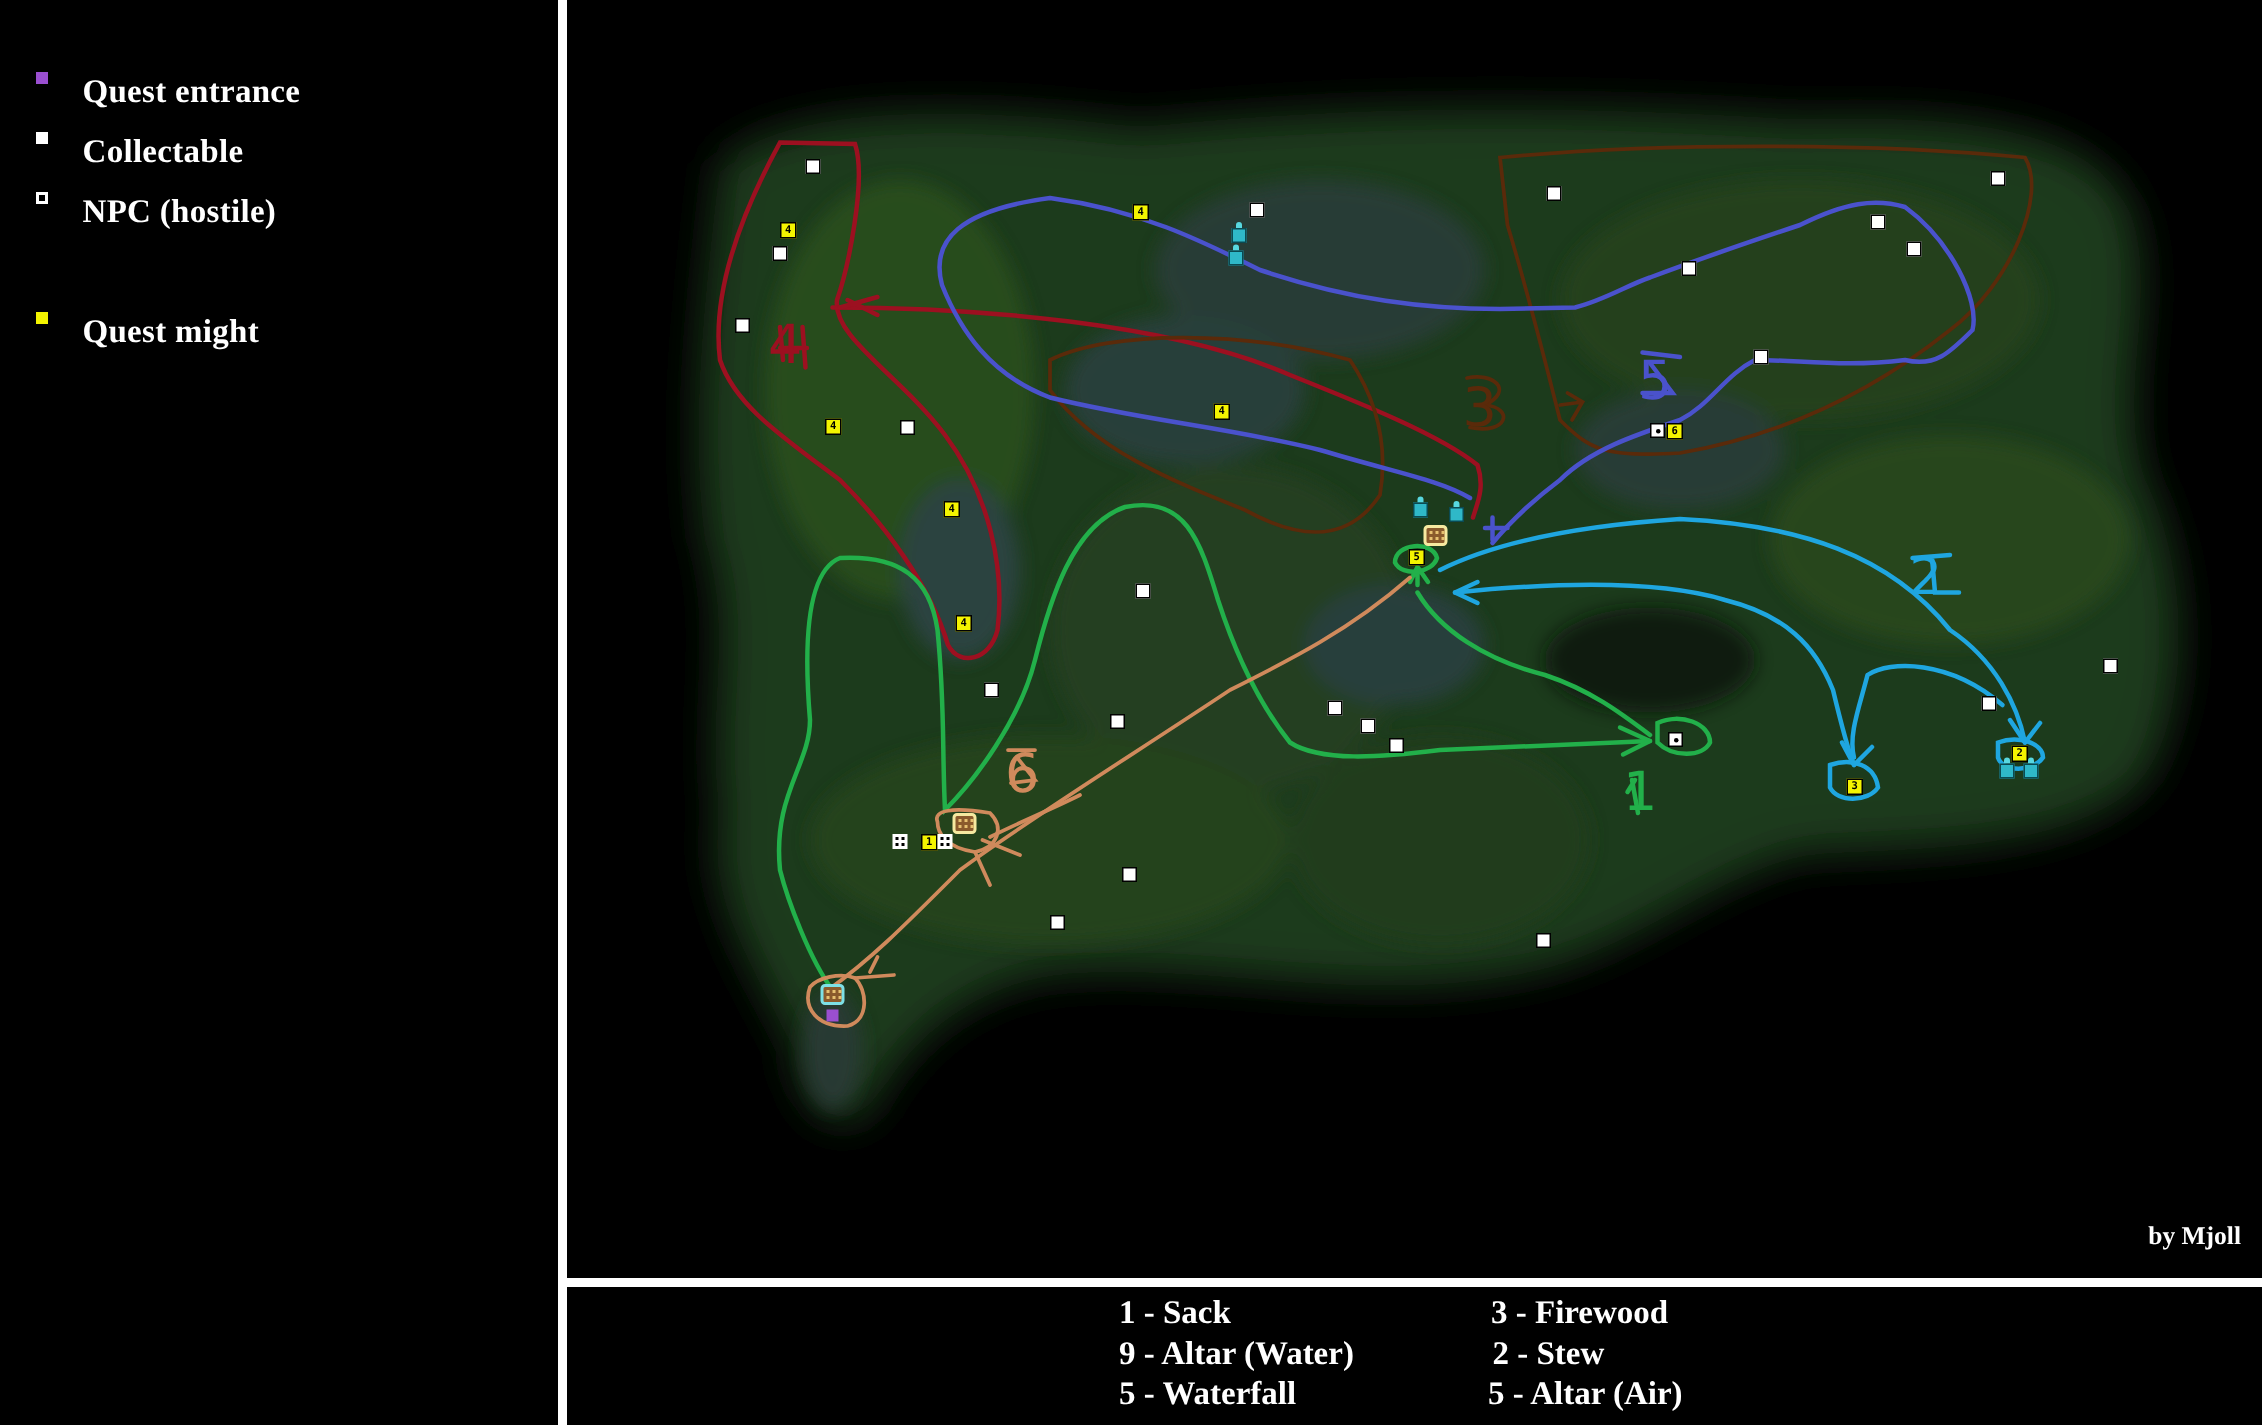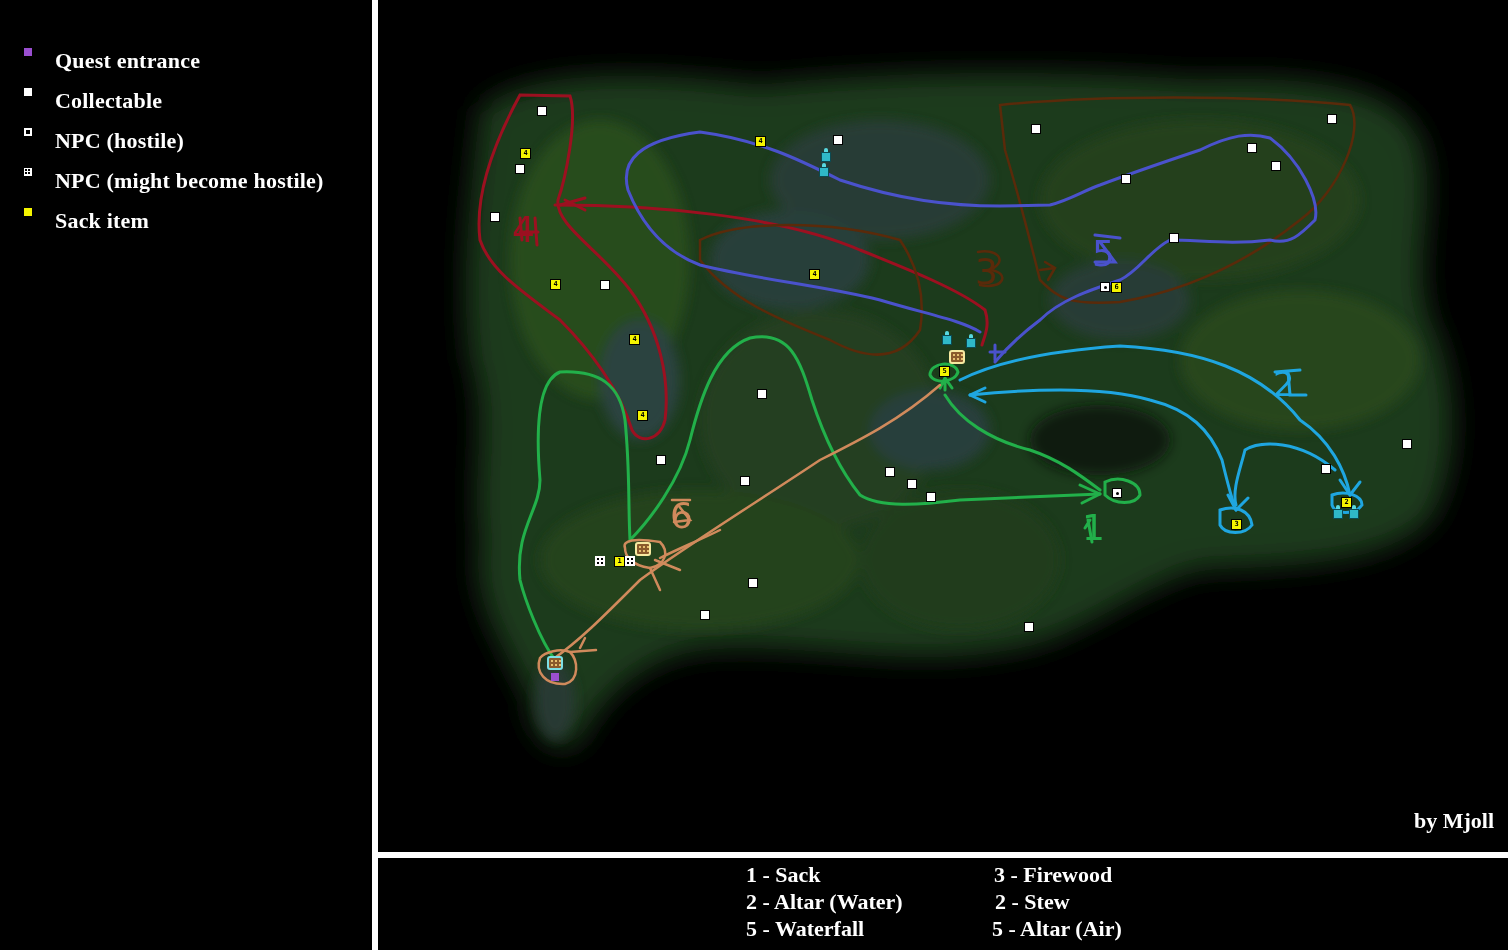--- a/index.html
+++ b/index.html
@@ -9,21 +9,21 @@
   .legend-item .sw { width:8px; height:8px; margin-right:23px; box-sizing:border-box; position:relative; }
   .legend-item .lbl { font-size:22px; font-weight:bold; letter-spacing:0.2px; }
   .sw.hollow { background:#fff; }
   .sw.hollow::after { content:""; position:absolute; left:2px; top:2px; width:4px; height:4px; background:#000; }
   .sw.grid { background:#fff; }
   .sw.grid::before { content:""; position:absolute; left:1px; top:1px; width:2px; height:2px; background:#000; box-shadow:3px 0 #000, 0 3px #000, 3px 3px #000; }
   .vdiv { position:absolute; left:372px; top:0; width:6px; height:950px; background:#fff; }
   .hdiv { position:absolute; left:378px; top:852px; width:1130px; height:6px; background:#fff; }
   .map { position:absolute; left:378px; top:0; width:1130px; height:852px; background:#000; overflow:hidden; }
   .map svg { position:absolute; left:0; top:0; }
-  .credit { position:absolute; right:14px; bottom:18px; font-size:22px; font-weight:bold; }
+  .credit { position:absolute; right:14px; bottom:18px; font-size:17px; font-weight:bold; }
   .key { position:absolute; left:378px; top:858px; width:1130px; height:92px; background:#000; }
   .key-item { position:absolute; font-size:22px; font-weight:bold; white-space:nowrap; }
   .mk { position:absolute; }
   .mk.col { width:8px; height:8px; background:#fff; border:1px solid #000; }
   .mk.qi { width:9px; height:9px; background:#f4f400; border:1px solid #000; font:bold 7px/9px "DejaVu Sans Mono", monospace; color:#000; text-align:center; }
   .mk.npc { width:10px; height:10px; background:#fff; border:1px solid #000; box-sizing:border-box; }
   .mk.npc::after { content:""; position:absolute; left:3px; top:3px; width:3px; height:3px; background:#000; border-radius:50%; }
   .mk.hos { width:10px; height:10px; background:#fff; box-sizing:border-box; }
   .mk.hos::before { content:""; position:absolute; left:2px; top:2px; width:2px; height:2px; background:#000; box-shadow:4px 0 #000, 0 4px #000, 4px 4px #000; }
   .mk.qe { width:8px; height:8px; background:#9a4fd0; }
@@ -43,27 +43,23 @@
     <span class="lbl">Quest entrance</span>
   </div>
   <div class="legend-item" style="top:88px">
     <span class="sw" style="background:#fff"></span>
     <span class="lbl">Collectable</span>
   </div>
   <div class="legend-item" style="top:128px">
     <span class="sw hollow"></span>
     <span class="lbl">NPC (hostile)</span>
   </div>
-  <div class="legend-item" style="top:168px">
-    <span class="sw grid"></span>
-    <span class="lbl">NPC (might become hostile)</span>
-  </div>
   <div class="legend-item" style="top:208px">
     <span class="sw" style="background:#f4f400"></span>
-    <span class="lbl">Sack item</span>
+    <span class="lbl">Quest might</span>
   </div>
 </div>
 
 <div class="vdiv"></div>
 <div class="hdiv"></div>
 
 <div class="map">
   <svg width="1130" height="852" viewBox="378 0 1130 852">
     <defs>
       <radialGradient id="g1" cx="50%" cy="50%" r="50%">
@@ -208,18 +204,18 @@
   <div class="mk altar" style="left:564px;top:331px"></div>
   <div class="mk altar" style="left:588px;top:334px"></div>
   <div class="mk altar" style="left:955px;top:505px"></div>
   <div class="mk altar" style="left:971px;top:505px"></div>
 
   <div class="credit">by Mjoll</div>
 </div>
 
 <div class="key">
   <div class="key-item" style="left:368px;top:4px">1 - Sack</div>
-  <div class="key-item" style="left:368px;top:31px">2 - Altar (Water)</div>
+  <div class="key-item" style="left:368px;top:31px">9 - Altar (Water)</div>
   <div class="key-item" style="left:368px;top:58px">5 - Waterfall</div>
   <div class="key-item" style="left:616px;top:4px">3 - Firewood</div>
   <div class="key-item" style="left:617px;top:31px">2 - Stew</div>
   <div class="key-item" style="left:614px;top:58px">5 - Altar (Air)</div>
 </div>
 
 </body></html>

